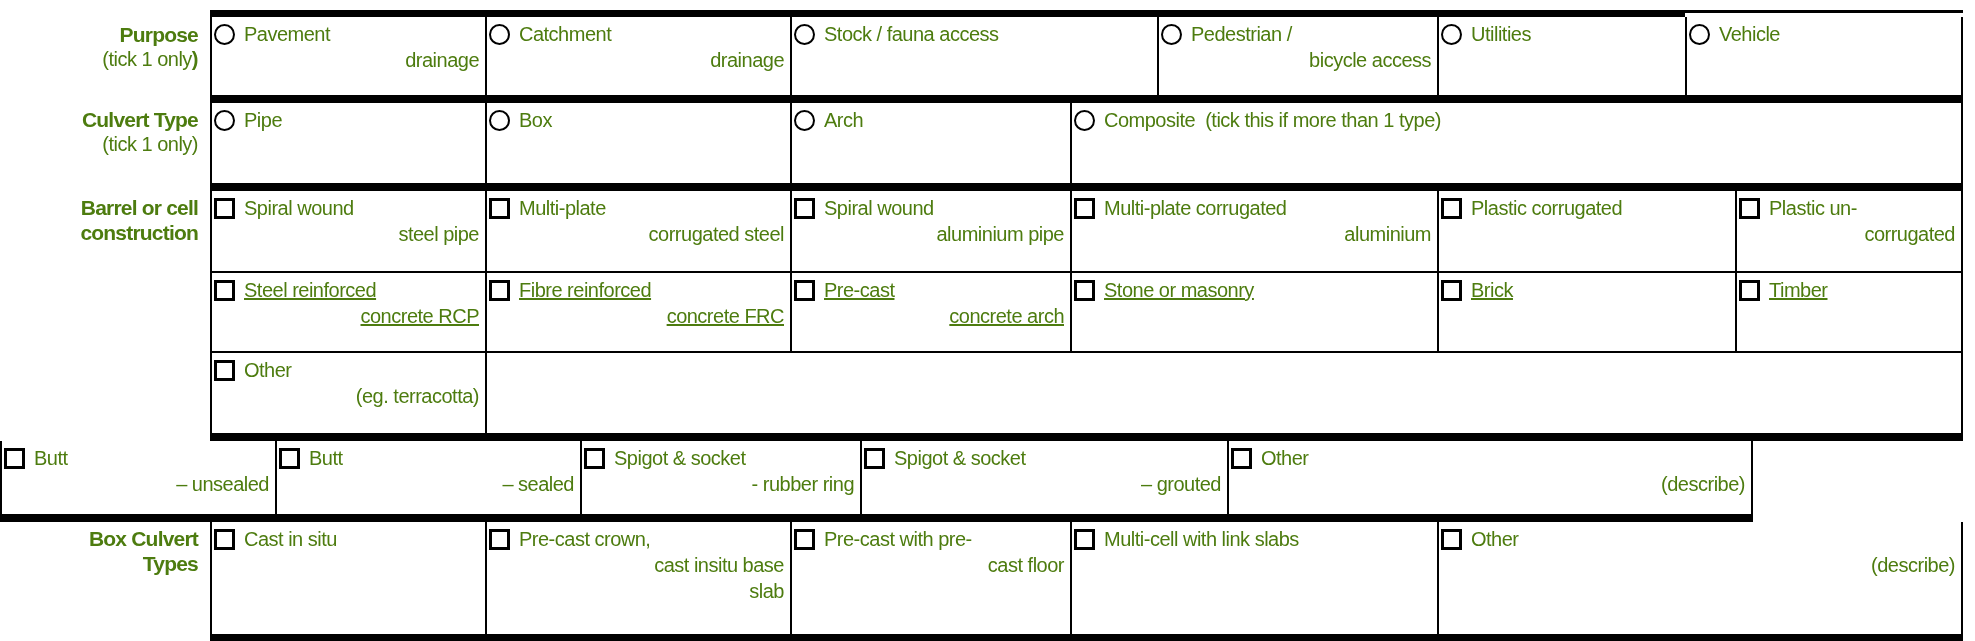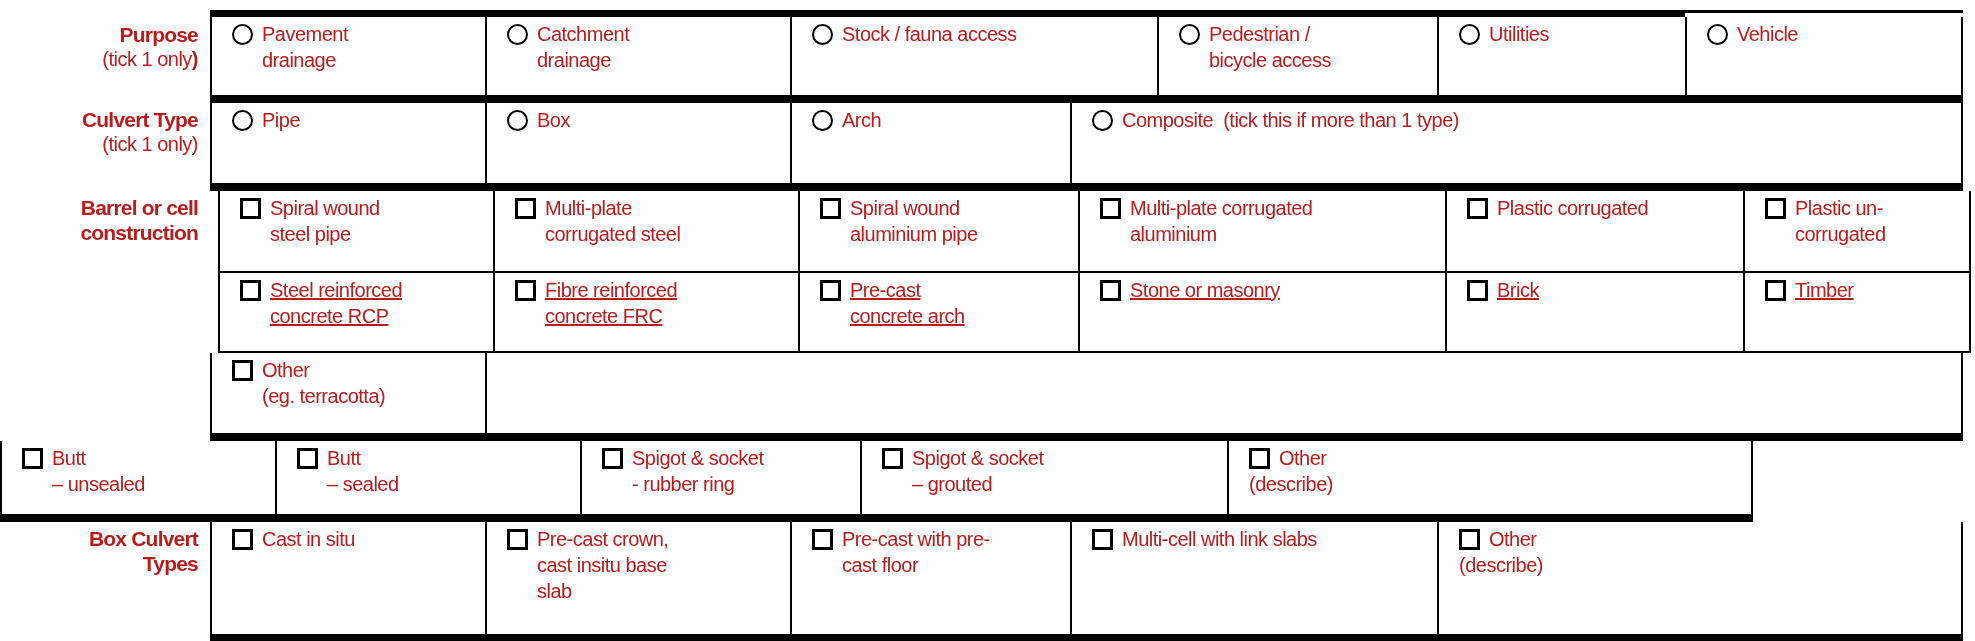--- a/index.html
+++ b/index.html
@@ -1,33 +1,33 @@
 <!DOCTYPE html>
 <html><head>
 <meta charset="utf-8">
 <style>
   html,body{margin:0;padding:0;background:#fff;}
   #page{position:relative;width:1896px;height:641px;background:#fff;
-        font-family:"Liberation Sans","DejaVu Sans",sans-serif;color:#b91c1c;
+        font-family:"Liberation Sans","DejaVu Sans",sans-serif;color:#4d7c0f;
         letter-spacing:-0.5px;}
   
   .table-top{position:absolute;left:210px;top:10px;width:1753px;height:7px;}
   .table-top .seg-thick{position:absolute;left:0;top:0;width:1475px;height:7px;background:#000;}
   .table-top .seg-thin{position:absolute;left:1475px;top:0;width:278px;height:3px;background:#000;}
   #form{position:absolute;left:0;top:17px;width:1975px;}
   .band{display:flex;align-items:stretch;}
   .rowlabel{box-sizing:border-box;width:210px;padding:4px 12px 0 0;text-align:right;
             font-weight:bold;font-size:21px;line-height:25px;letter-spacing:-0.8px;}
   .rowlabel .sub{font-weight:normal;font-size:20px;letter-spacing:-0.5px;display:block;}
   .rowlabel .sub b{font-weight:bold;}
   .cells{display:flex;box-sizing:border-box;}
   .bb-thick{border-bottom:8px solid #000;}
-  .bb-thin{border-bottom:2px solid #000;margin-left:8px;}
-  .cell{box-sizing:border-box;border-left:2px solid #000;padding:4px 6px 0 20px;
-        font-size:20px;line-height:26px;overflow:hidden;}
+  .bb-thin{border-bottom:2px solid #000;}
+  .cell{box-sizing:border-box;border-left:2px solid #000;padding:4px 6px 0 2px;
+        font-size:20px;line-height:26px;overflow:hidden;text-align:right;}
   .cell.last{border-right:2px solid #000;}
   .line1{display:flex;align-items:flex-start;}
   .glyph-radio{flex:0 0 auto;width:17px;height:17px;border:2px solid #000;border-radius:50%;
                margin:3px 9px 0 0;background:#fff;}
   .glyph-check{flex:0 0 auto;width:15px;height:15px;border:3px solid #000;
                margin:3px 9px 0 0;background:#fff;}
   .line2{margin-left:30px;}
   .line2.noindent{margin-left:0;}
   
   .r1 .cells>div{height:78px;} .r1 .rowlabel{padding-top:5px;}

